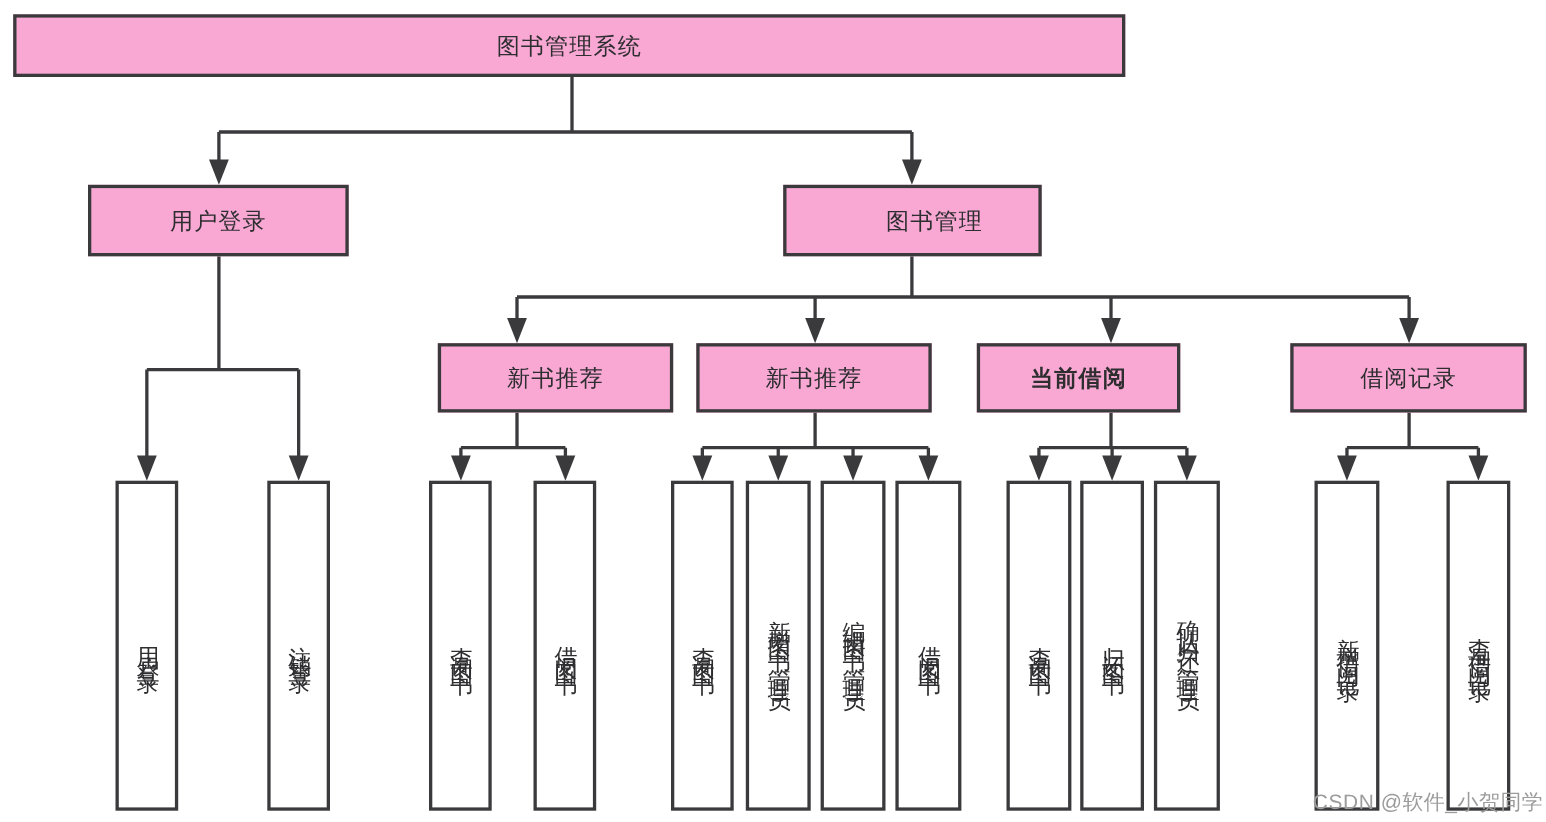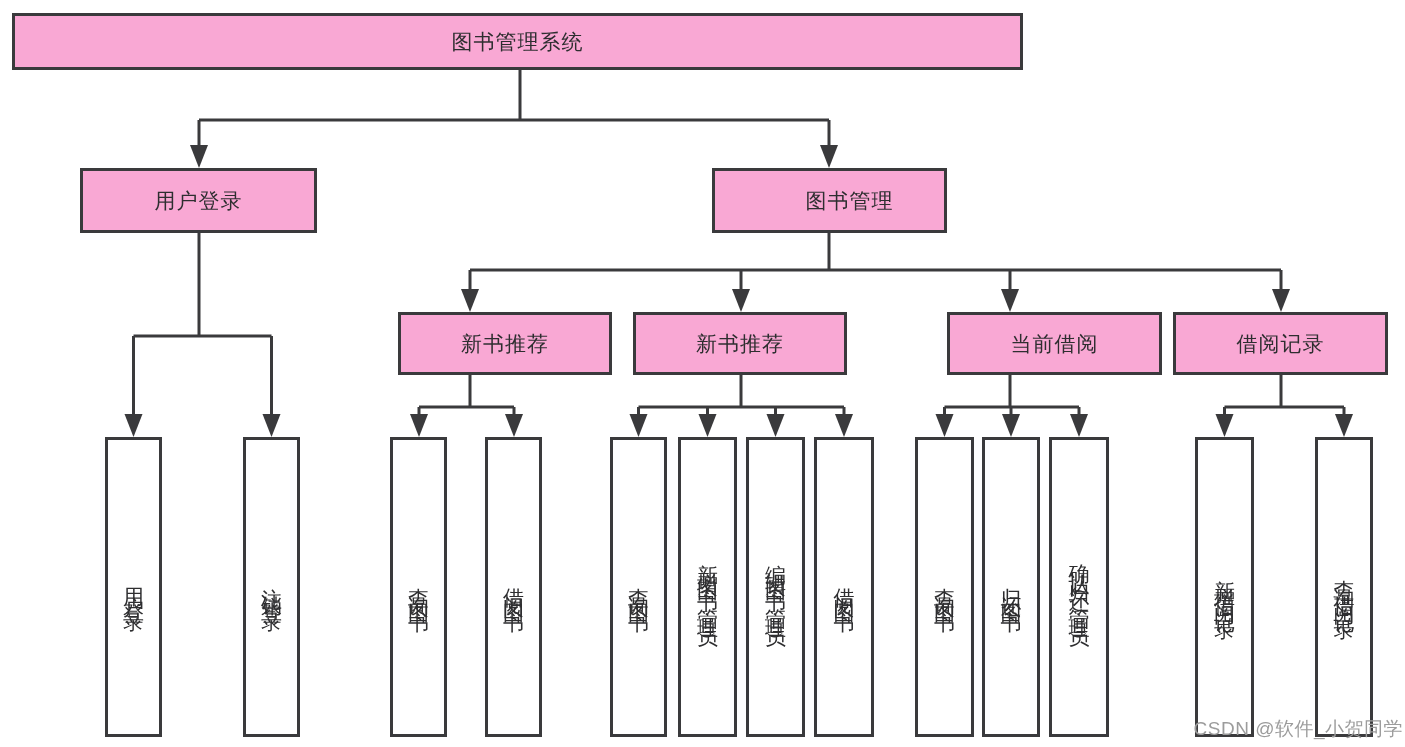--- a/index.html
+++ b/index.html
@@ -114,21 +114,21 @@
     </g>
   </svg>
 
   <div class="hbox" style="left:12px; top:13px; width:1011px; height:57px;">图书管理系统</div>
 
   <div class="hbox" style="left:80px; top:168px; width:237px; height:65px;">用户登录</div>
   <div class="hbox" style="left:712px; top:168px; width:235px; height:65px;padding-left:40px;">图书管理</div>
 
   <div class="hbox" style="left:363px; top:312px; width:214px; height:63px;margin-left:35px;">新书推荐</div>
   <div class="hbox" style="left:633px; top:312px; width:214px; height:63px;">新书推荐</div>
-  <div class="hbox" style="left:947px; top:312px; width:215px; height:63px;">当前借阅</div>
+  <div class="hbox" style="left:888px; top:312px; width:185px; height:63px;font-weight:bold;">当前借阅</div>
   <div class="hbox" style="left:1173px; top:312px; width:215px; height:63px;">借阅记录</div>
 
   <div class="vbox" style="left:105px;">用户登录</div>
   <div class="vbox" style="left:243px;">注销登录</div>
 
   <div class="vbox" style="left:390px;">查询图书</div>
   <div class="vbox" style="left:485px;">借阅图书</div>
 
   <div class="vbox" style="left:610px;">查询图书</div>
   <div class="vbox tall" style="left:678px; width:59px;">新增图书（管理员）</div>

